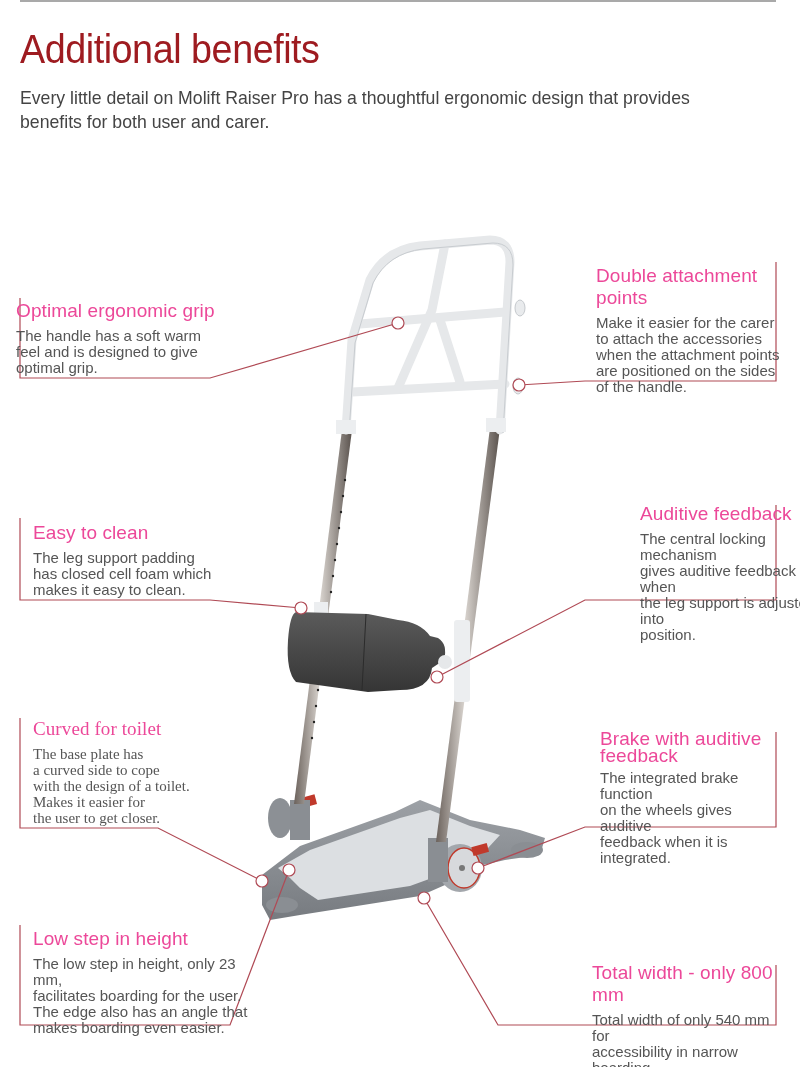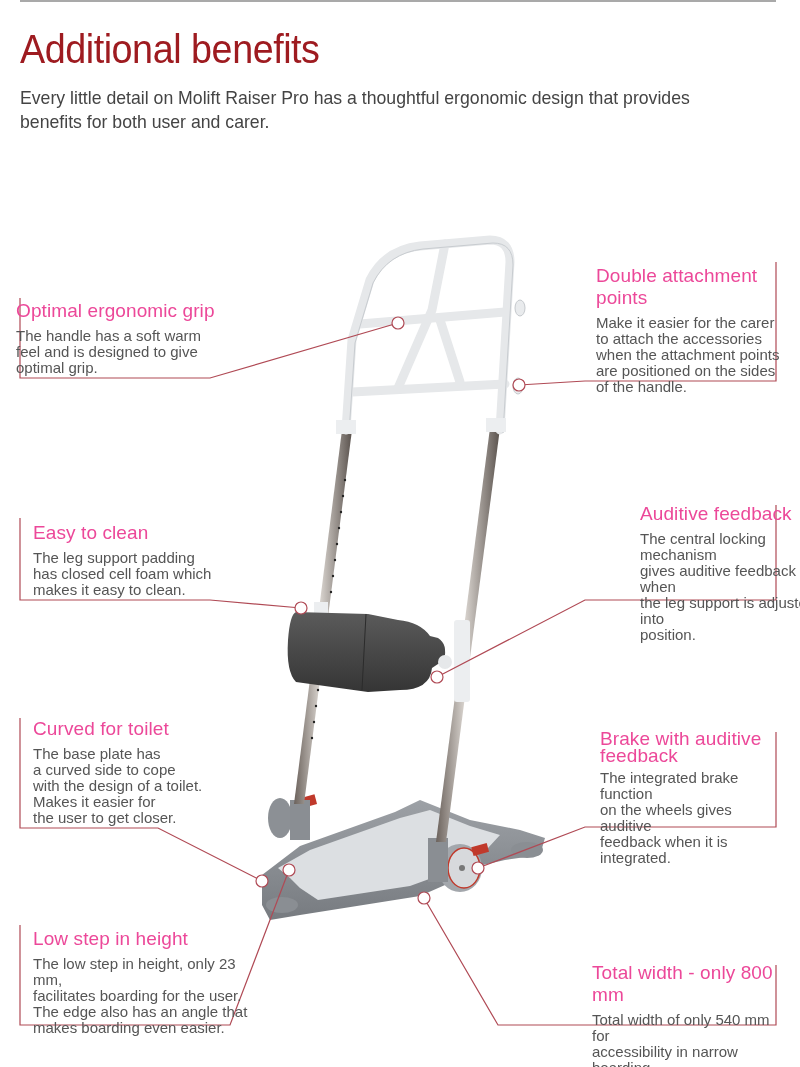--- a/index.html
+++ b/index.html
@@ -158,21 +158,21 @@
 <div class="callout" style="left:600px; top:503px; width:185px;margin-left:40px;">
   <h3>Auditive feedback</h3>
   <p>
     <span>The central locking mechanism</span><br>
     <span>gives auditive feedback when</span><br>
     <span>the leg support is adjusted into</span><br>
     <span>position.</span>
   </p>
 </div>
 
-<div class="callout" style="left:33px; top:718px; width:200px;">
+<div class="callout" style="left:33px; top:718px; width:200px;font-family:Liberation Serif, serif;">
   <h3>Curved for toilet</h3>
   <p>
     <span>The base plate has</span><br>
     <span>a curved side to cope</span><br>
     <span>with the design of a toilet.</span><br>
     <span>Makes it easier for</span><br>
     <span>the user to get closer.</span>
   </p>
 </div>
 

